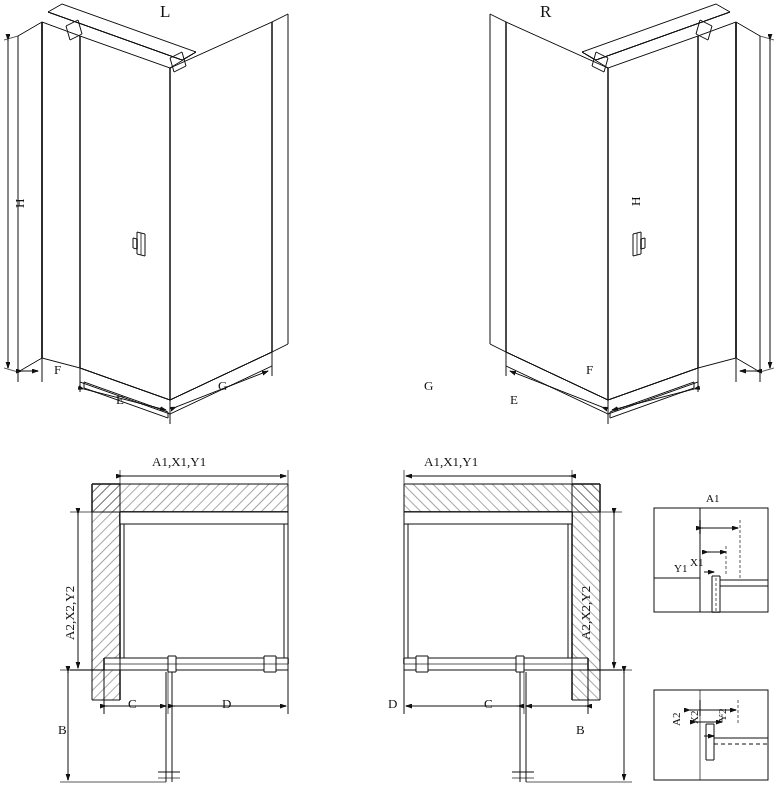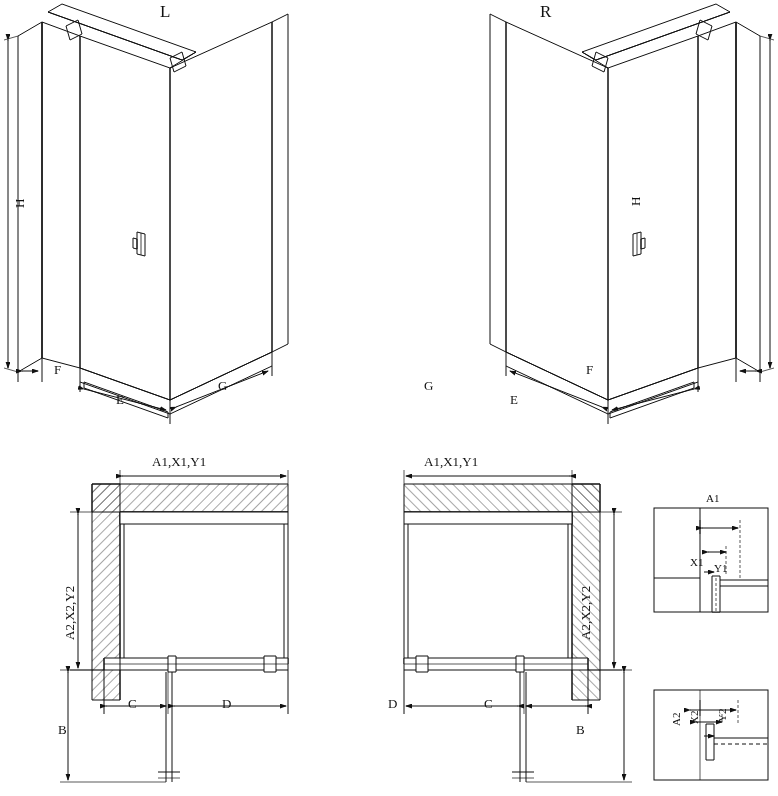--- a/index.html
+++ b/index.html
@@ -248,19 +248,19 @@
   <div class="lbl" style="left:58px;top:722px;">B</div>
 
   <div class="lbl" style="left:424px;top:454px;">A1,X1,Y1</div>
   <div class="lbl rot" style="left:578px;top:640px;">A2,X2,Y2</div>
   <div class="lbl" style="left:388px;top:696px;">D</div>
   <div class="lbl" style="left:484px;top:696px;">C</div>
   <div class="lbl" style="left:576px;top:722px;">B</div>
 
   <div class="lbl small" style="left:706px;top:492px;">A1</div>
   <div class="lbl small" style="left:690px;top:556px;">X1</div>
-  <div class="lbl small" style="left:714px;top:562px;">Y1</div>
+  <div class="lbl small" style="left:674px;top:562px;">Y1</div>
 
   <div class="lbl small rot" style="left:670px;top:726px;">A2</div>
   <div class="lbl small rot" style="left:688px;top:724px;">X2</div>
   <div class="lbl small rot" style="left:716px;top:722px;">Y2</div>
 
 </div>
 
 </body></html>

